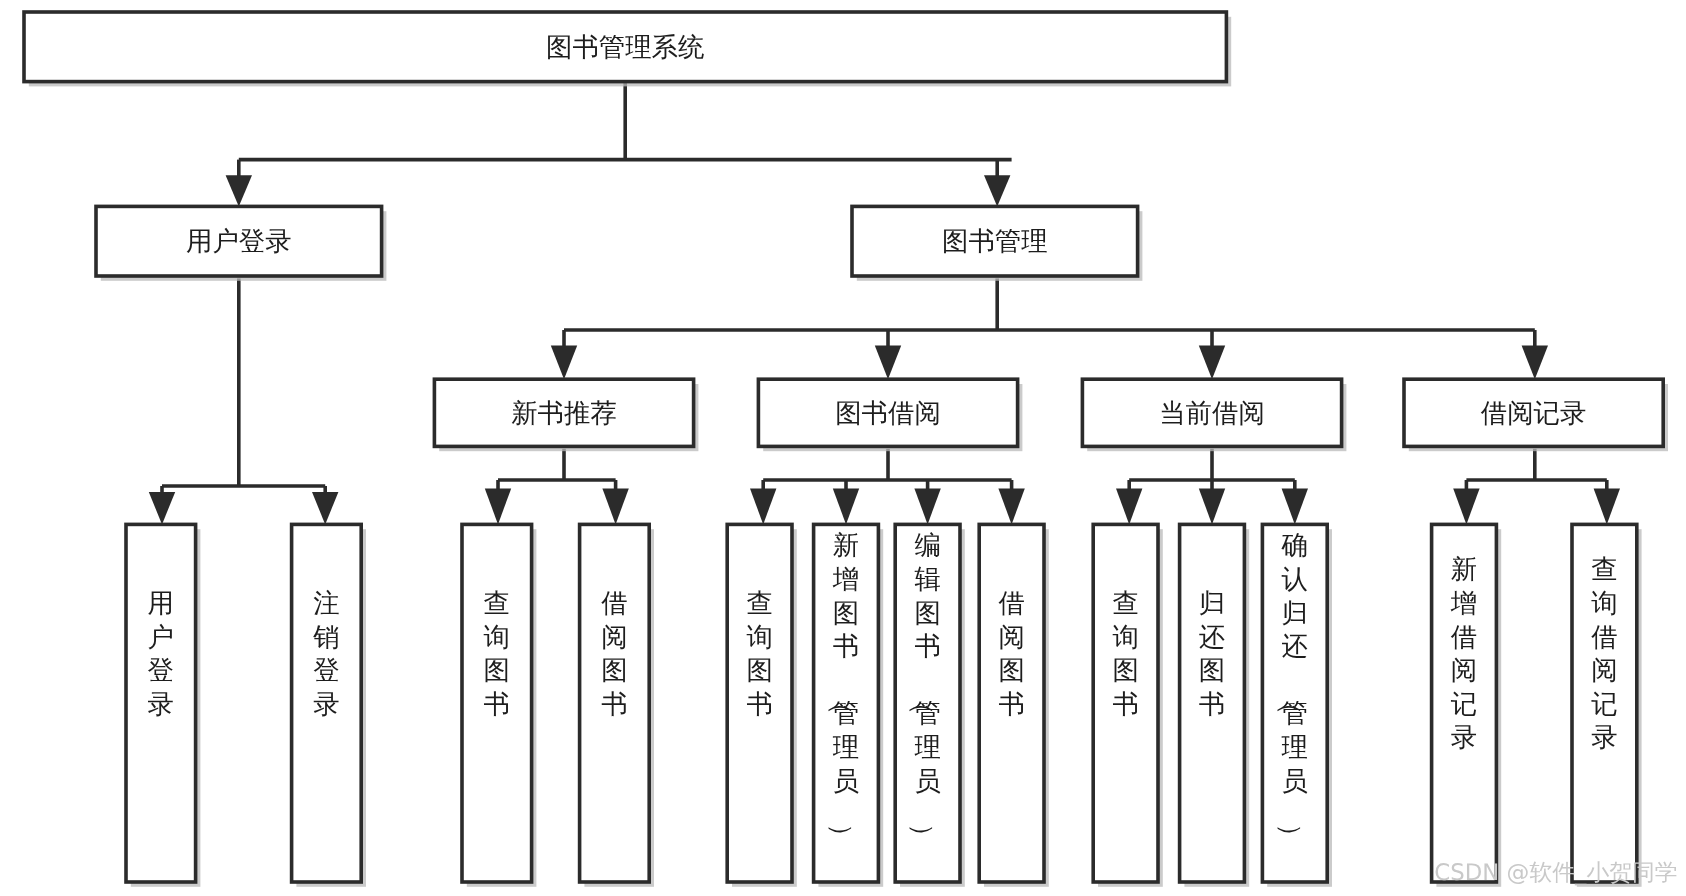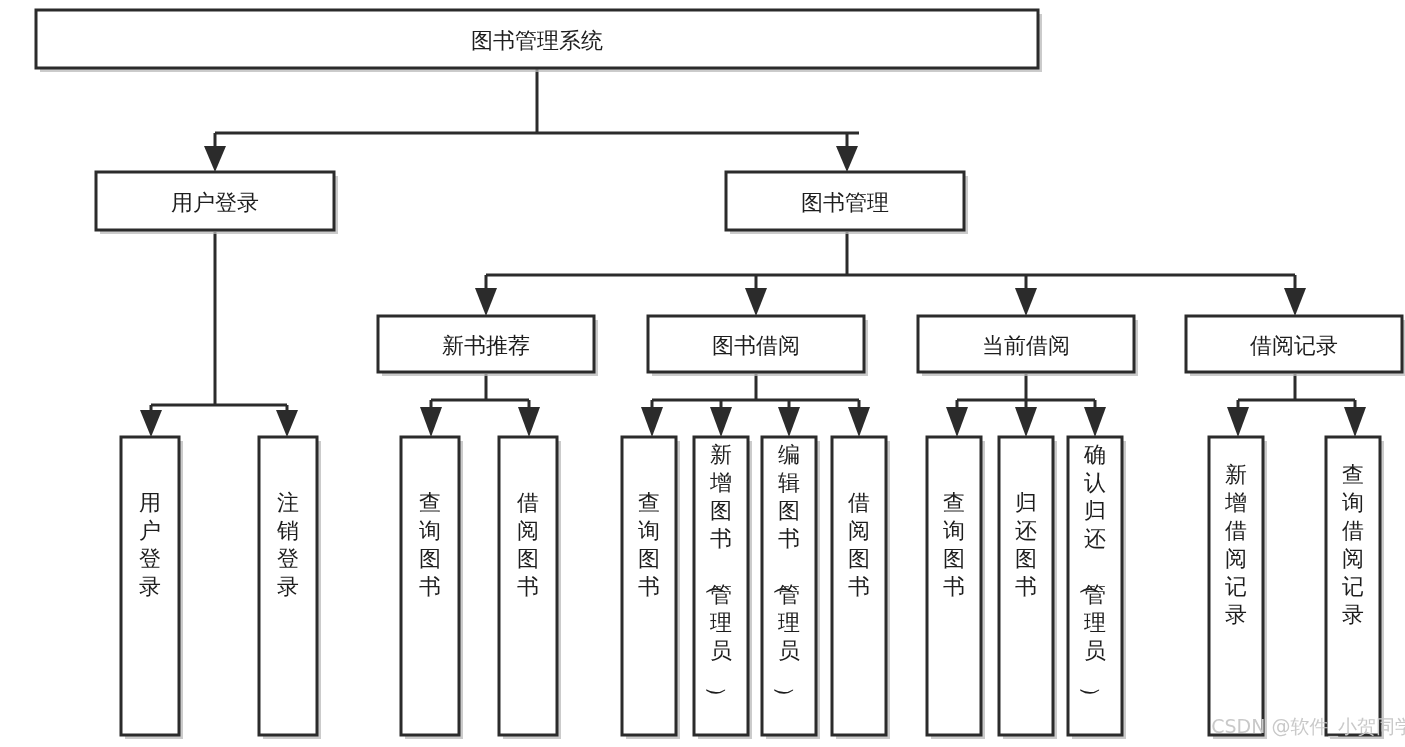--- a/index.html
+++ b/index.html
@@ -13,21 +13,20 @@
     font-family: "DejaVu Sans", "Liberation Sans", sans-serif;
     overflow: hidden;
     position: relative;
   }
   #diagram-root {
     position: absolute;
     left: 0;
     top: 0;
     width: 1114px;
     height: 747px;
-    padding-left: 16px;
   }
   svg.flow {
     display: block;
     width: 1405px;
     height: 747px;
   }
   .node-rect {
     fill: #ffffff;
     stroke: #2b2b2b;
     stroke-width: 3;

